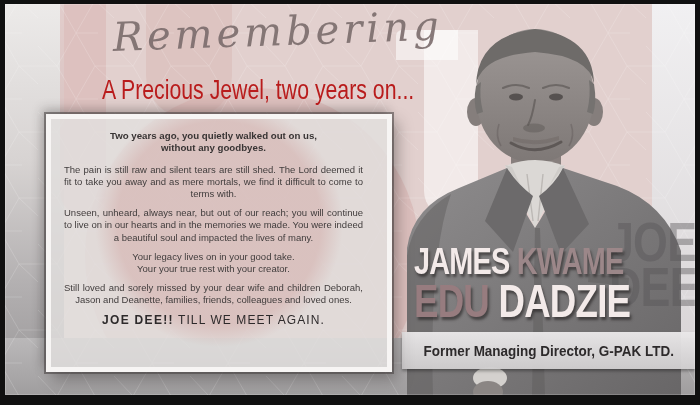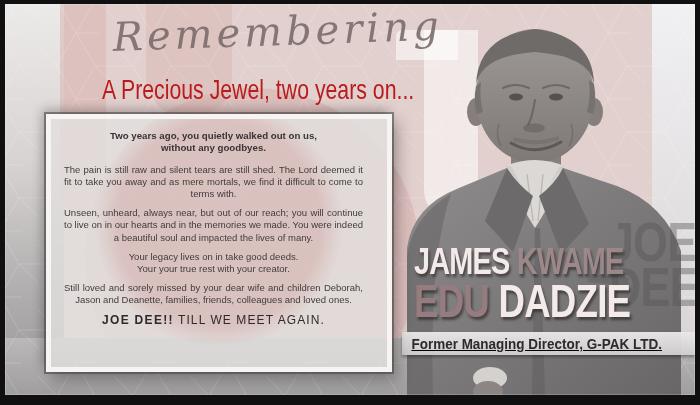--- a/index.html
+++ b/index.html
@@ -42,24 +42,24 @@
   .nameblock{left:414px;top:244px;z-index:8;font-weight:bold;white-space:nowrap;
     text-shadow:2px 3px 3px rgba(25,22,22,.55);}
   .name-line{display:block;transform:scaleX(.78);transform-origin:left top;letter-spacing:-1px;}
   .name-line1{font-size:37px;line-height:.95;}
   .name-line2{font-size:47px;line-height:.92;}
   .c-white{color:#f3eae9;}
   .c-mauve1{color:#9c8789;}
   .c-mauve2{color:#977c7f;}
 
   
-  .titlebar{left:402px;top:332px;width:293px;height:23px;z-index:9;
-    display:flex;align-items:center;
+  .titlebar{left:402px;top:332px;width:293px;height:37px;z-index:9;
+    display:flex;align-items:center;justify-content:center;
     background:linear-gradient(rgba(234,232,233,.96),rgba(208,206,207,.96));
-    box-shadow:0 2px 3px rgba(0,0,0,.35);text-decoration:underline;}
+    box-shadow:0 2px 3px rgba(0,0,0,.35);}
   .titlebar span{font-size:14.5px;font-weight:bold;color:#2d2a2b;
     transform:scaleX(.93);transform-origin:center;white-space:nowrap;}
 
   
   .panel{left:46px;top:114px;width:336px;height:248px;z-index:10;
     background:rgba(226,223,222,.82);
     border:5px solid #f7f5f4;outline:2px solid rgba(70,64,64,.55);
     box-shadow:6px 8px 14px rgba(40,35,35,.35),-4px -5px 10px rgba(40,35,35,.28);}
   .panel-tint{position:absolute;inset:0;
     background:radial-gradient(circle at 50% 42%,rgba(210,169,166,.5) 0 46%,rgba(210,169,166,0) 56%);}
@@ -189,21 +189,21 @@
   <div class="abs panel">
     <div class="panel-tint"></div>
     <div class="panel-inner">
       <p class="p-open">
         <span>Two years ago, you quietly walked out on us,</span><br>
         <span>without any goodbyes.</span>
       </p>
       <p class="p-just">The pain is still raw and silent tears are still shed. The Lord deemed it fit to take you away and as mere mortals, we find it difficult to come to terms with.</p>
       <p class="p-just">Unseen, unheard, always near, but out of our reach; you will continue to live on in our hearts and in the memories we made. You were indeed a beautiful soul and impacted the lives of many.</p>
       <p>
-        <span>Your legacy lives on in take good deeds.</span><br>
+        <span>Your legacy lives on in your good take.</span><br>
         <span>Your your true rest with your creator.</span>
       </p>
       <p class="p-just">Still loved and sorely missed by your dear wife and children Deborah, Jason and Deanette, families, friends, colleagues and loved ones.</p>
       <p class="closing"><b>JOE DEE!!</b><span> TILL WE MEET AGAIN.</span></p>
     </div>
   </div>
 
   <div class="abs script-title">Remembering</div>
   <div class="abs subtitle"><span>A Precious Jewel, two years on...</span></div>
 

